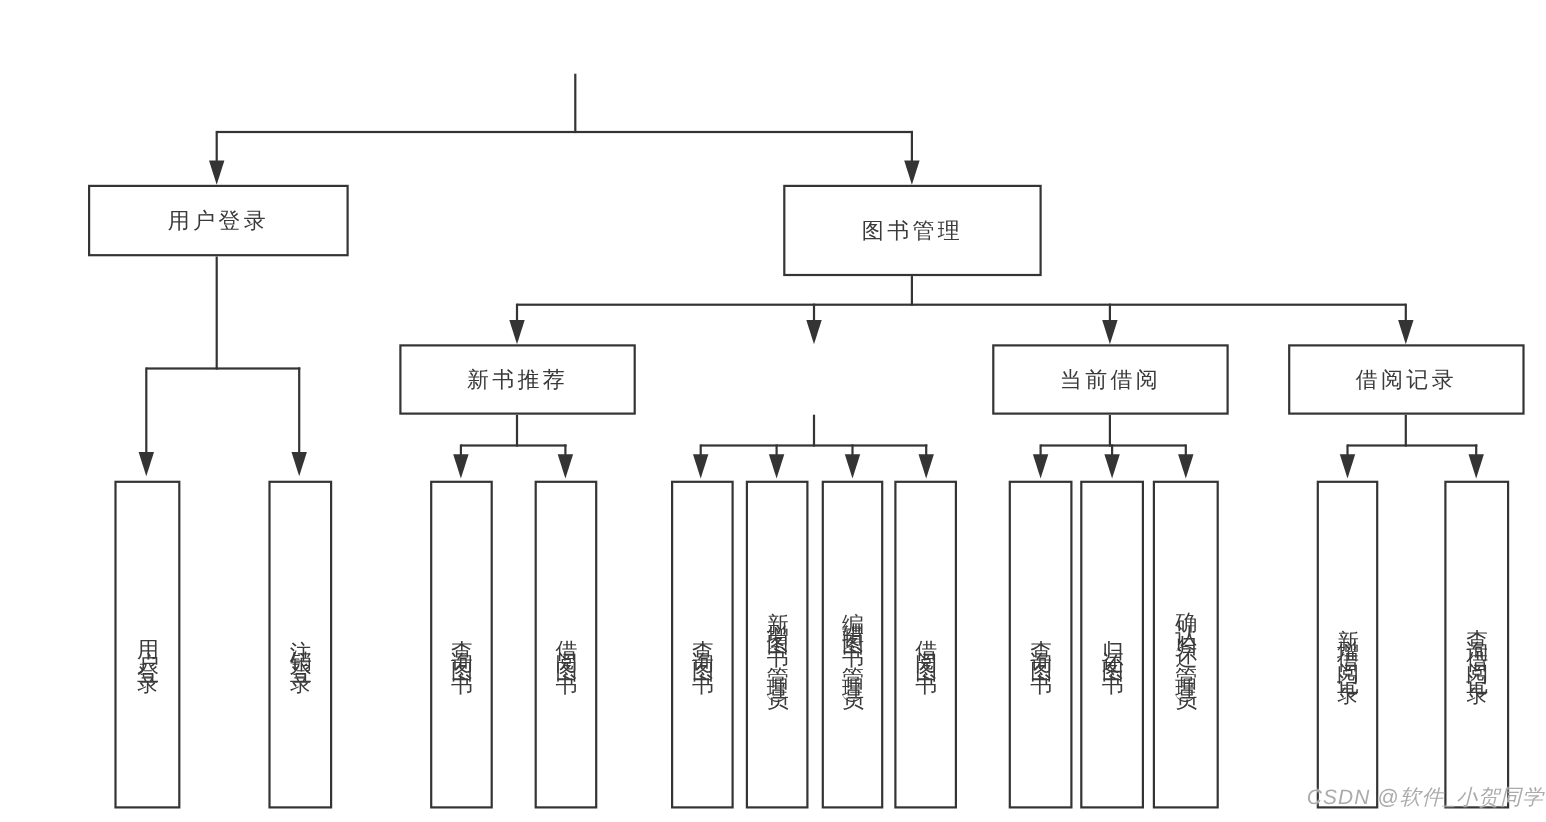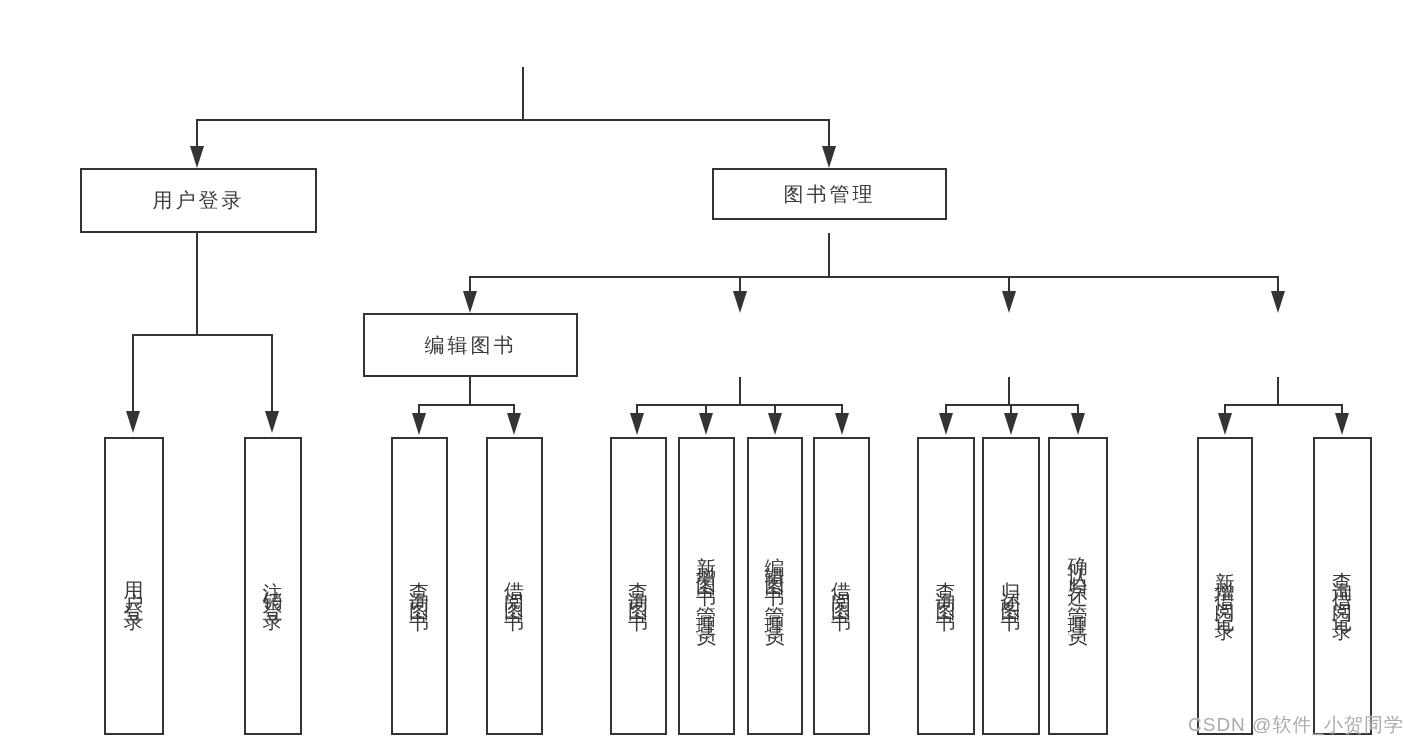--- a/index.html
+++ b/index.html
@@ -38,39 +38,40 @@
   }
   .watermark{
     position:absolute;
     left:1188px;top:712px;
     font-size:19px;
     color:#ababab;
     letter-spacing:1px;
     text-shadow:0 0 2px #ffffff;
     z-index:3;
     white-space:nowrap;
+    font-style:italic;
   }
 </style>
 </head>
 <body>
 
 <div id="canvas">
 
 
   <div class="vl" style="left:522px;top:67px;height:54px"></div>
   <div class="hl" style="left:197px;top:119px;width:633px"></div>
   <div class="vl" style="left:196px;top:119px;height:30px"></div>
   <div class="arw" style="left:190px;top:146px"></div>
   <div class="vl" style="left:828px;top:119px;height:30px"></div>
   <div class="arw" style="left:822px;top:146px"></div>
 
   <div class="box" style="left:80px;top:168px;width:237px;height:65px">
     <span>用户登录</span>
   </div>
-  <div class="box" style="left:712px;top:168px;width:235px;height:52px">
+  <div class="box" style="left:712px;top:168px;width:235px;height:83px">
     <span>图书管理</span>
   </div>
 
   <div class="vl" style="left:196px;top:233px;height:103px"></div>
   <div class="hl" style="left:133px;top:334px;width:140px"></div>
   <div class="vl" style="left:132px;top:334px;height:77px"></div>
   <div class="arw" style="left:126px;top:411px"></div>
   <div class="vl" style="left:271px;top:334px;height:77px"></div>
   <div class="arw" style="left:265px;top:411px"></div>
 
@@ -79,21 +80,27 @@
   <div class="vl" style="left:469px;top:276px;height:16px"></div>
   <div class="arw" style="left:463px;top:291px"></div>
   <div class="vl" style="left:739px;top:276px;height:16px"></div>
   <div class="arw" style="left:733px;top:291px"></div>
   <div class="vl" style="left:1008px;top:276px;height:16px"></div>
   <div class="arw" style="left:1002px;top:291px"></div>
   <div class="vl" style="left:1277px;top:276px;height:16px"></div>
   <div class="arw" style="left:1271px;top:291px"></div>
 
   <div class="box" style="left:363px;top:313px;width:215px;height:64px">
-    <span>编辑图书</span>
+    <span>新书推荐</span>
+  </div>
+  <div class="box" style="left:902px;top:313px;width:215px;height:64px">
+    <span>当前借阅</span>
+  </div>
+  <div class="box" style="left:1171px;top:313px;width:215px;height:64px">
+    <span>借阅记录</span>
   </div>
 
   <div class="vl" style="left:469px;top:377px;height:29px"></div>
   <div class="hl" style="left:419px;top:404px;width:96px"></div>
   <div class="vl" style="left:418px;top:404px;height:10px"></div>
   <div class="arw" style="left:412px;top:413px"></div>
   <div class="vl" style="left:513px;top:404px;height:10px"></div>
   <div class="arw" style="left:507px;top:413px"></div>
 
   <div class="vl" style="left:739px;top:377px;height:29px"></div>

